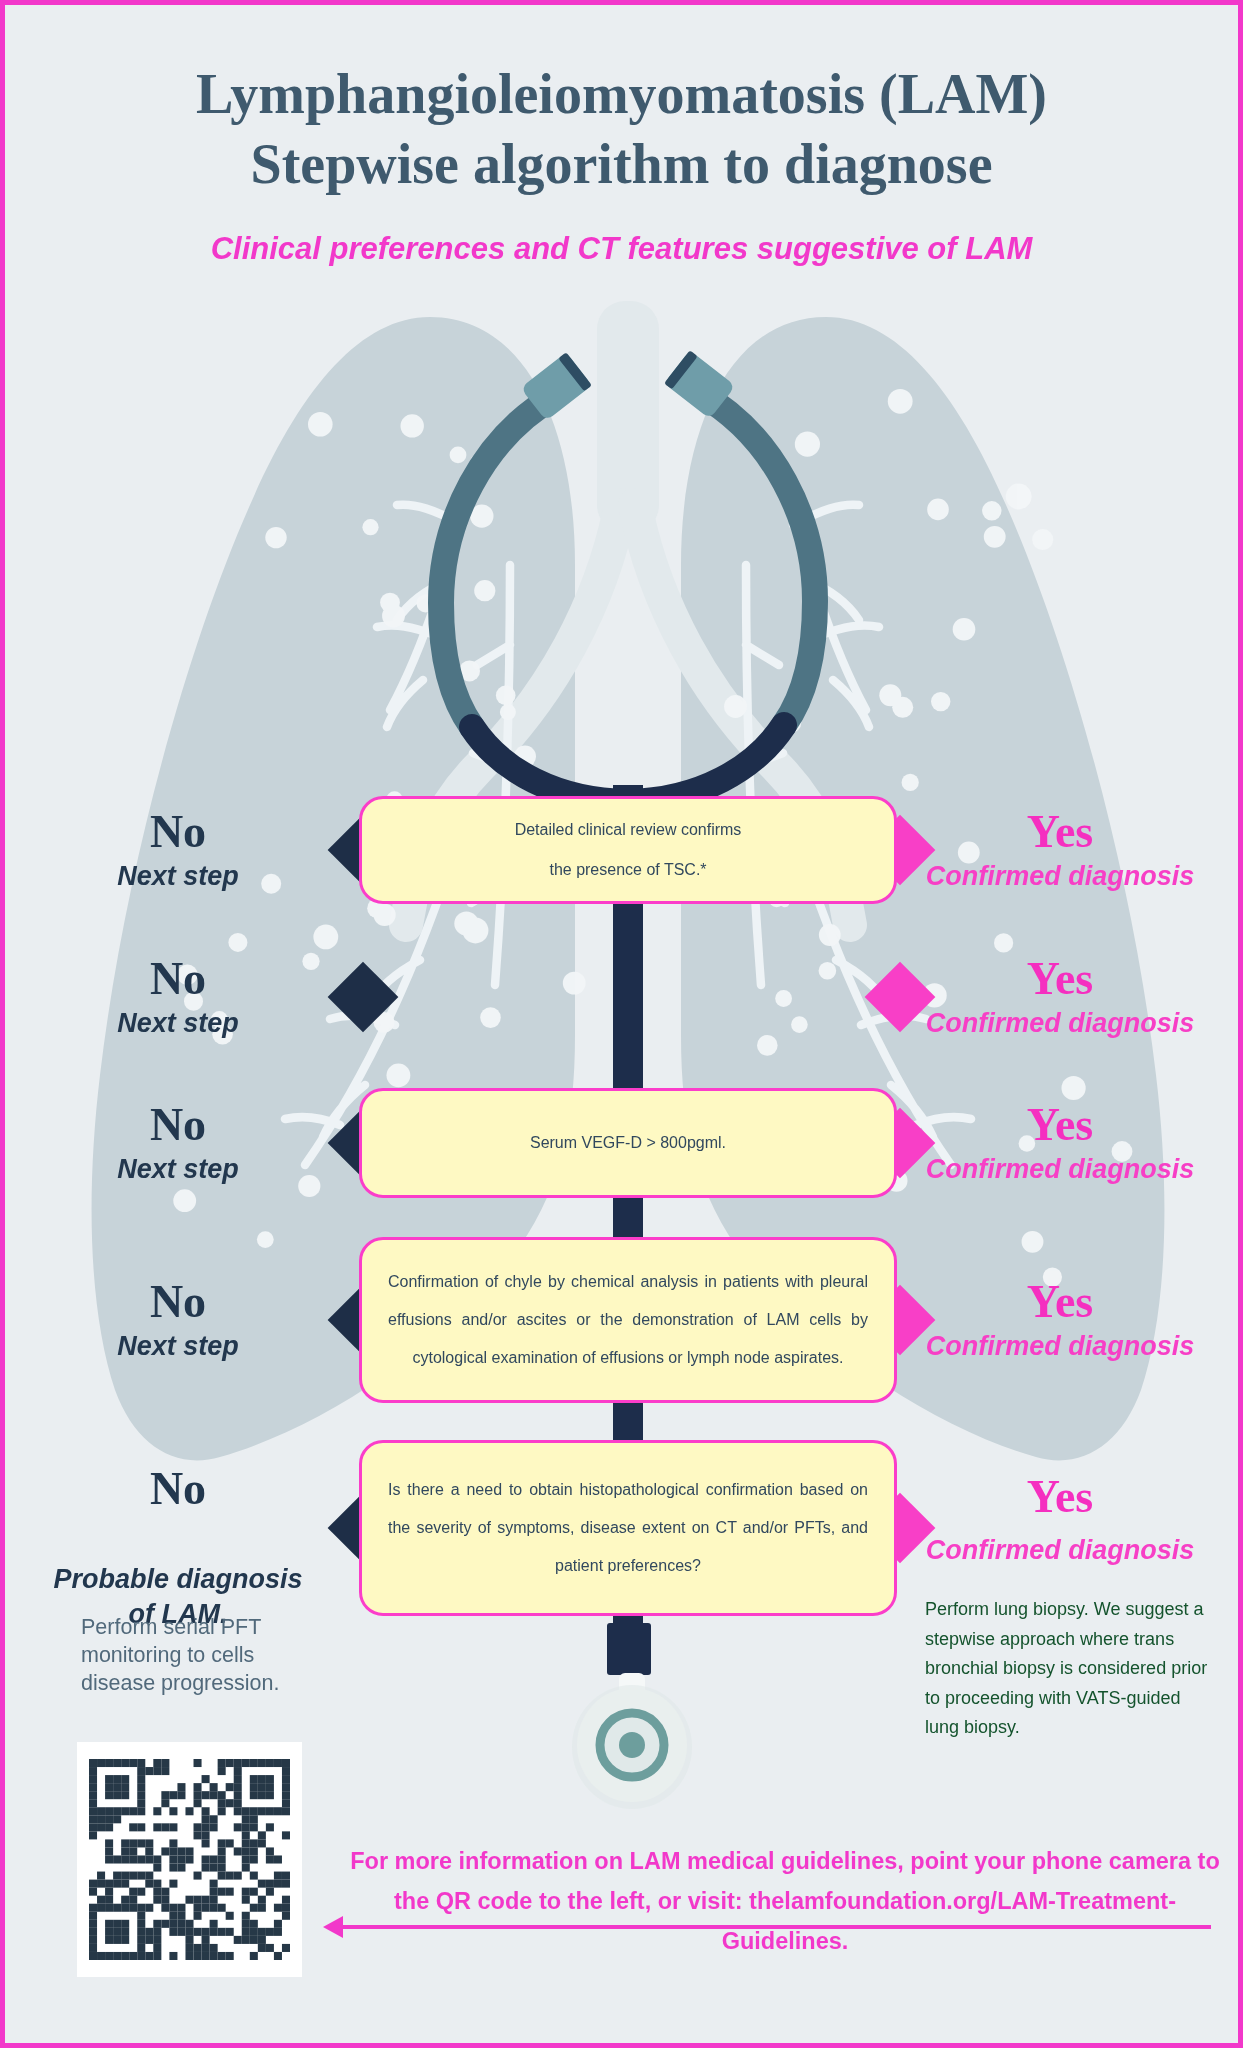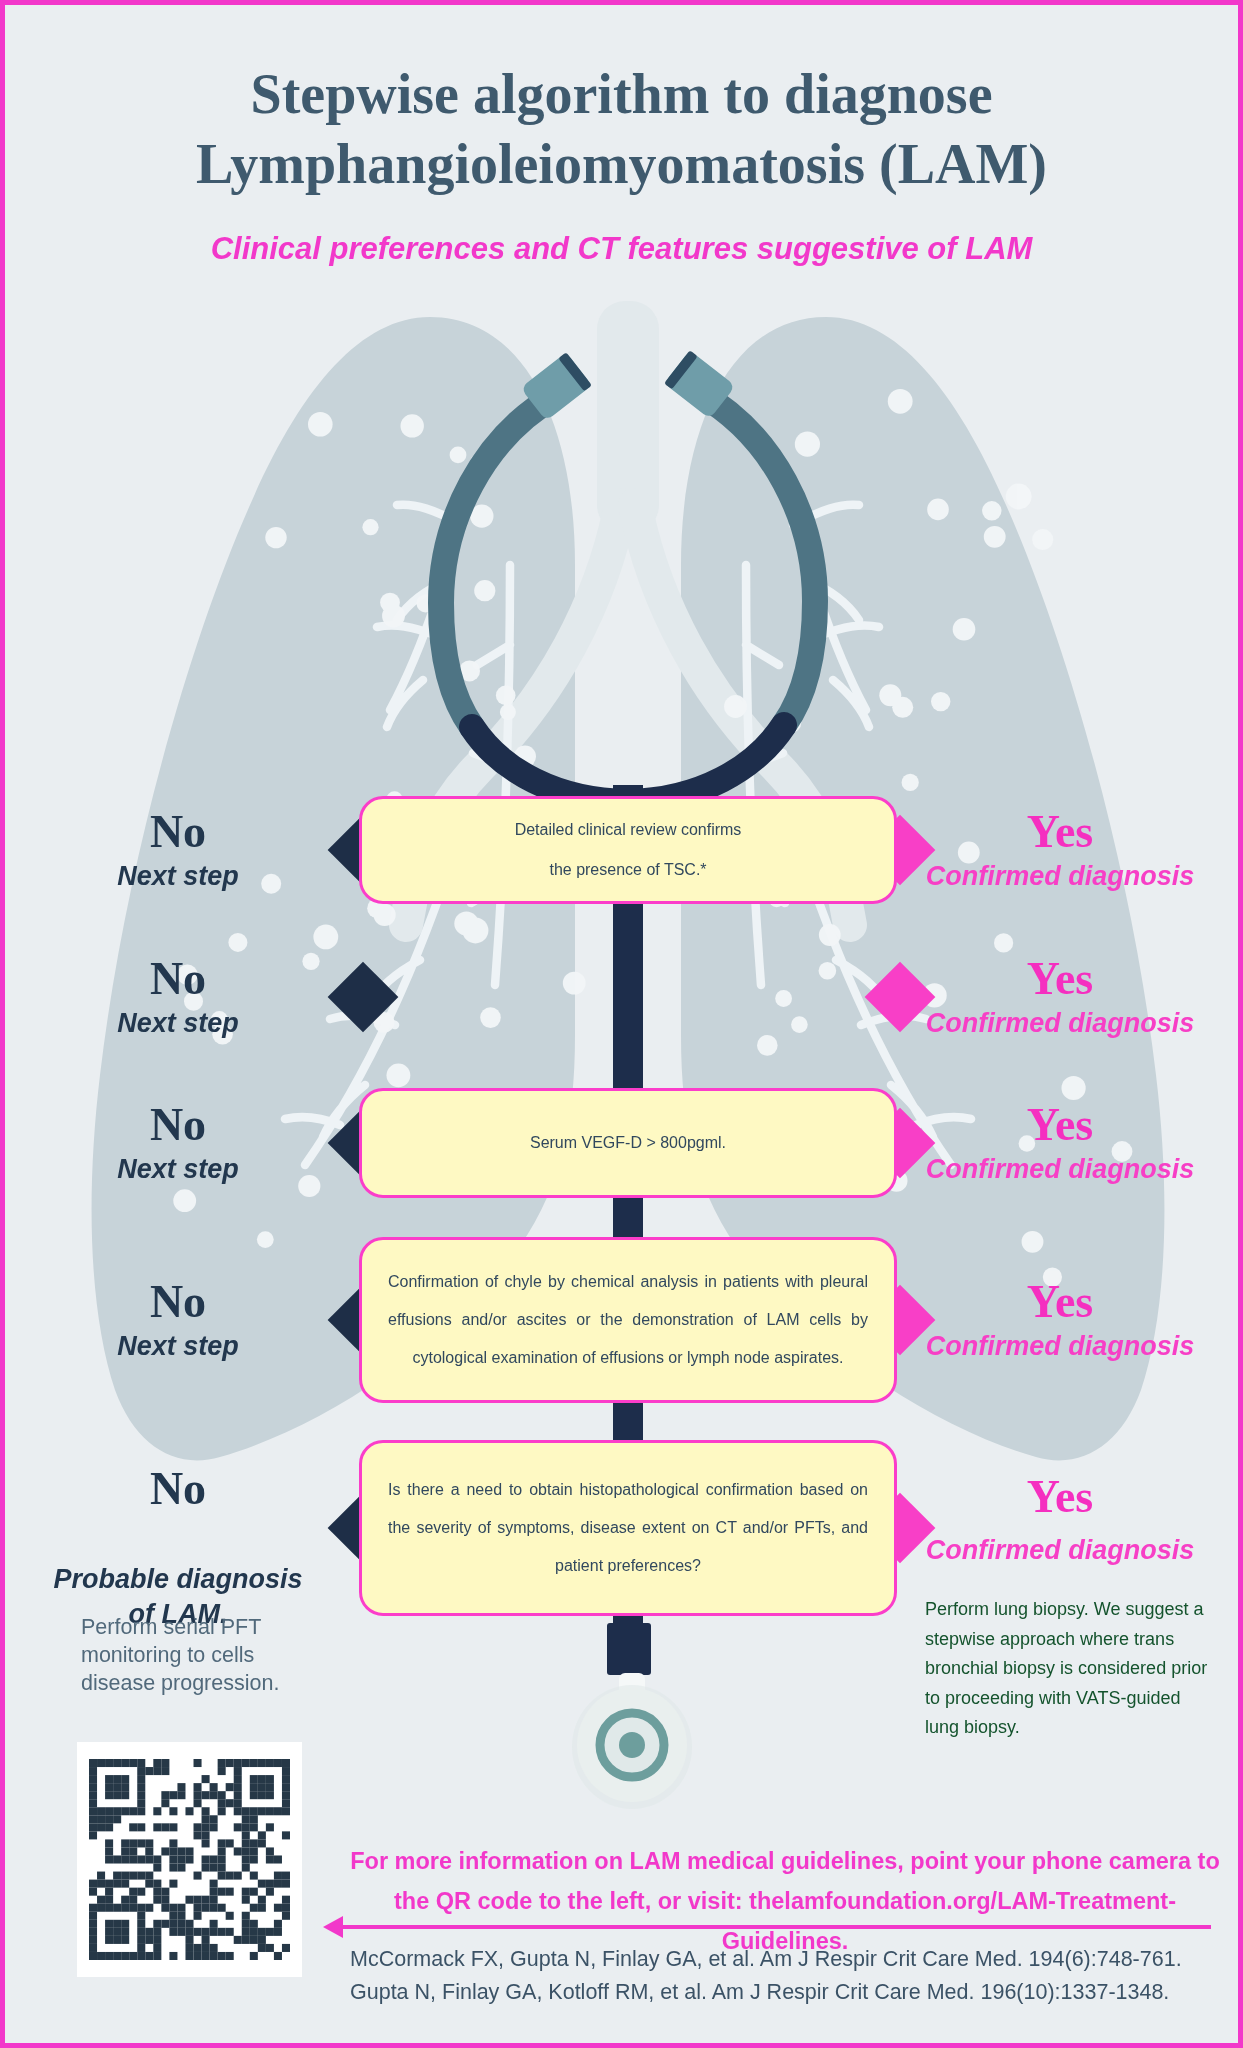--- a/index.html
+++ b/index.html
@@ -195,22 +195,22 @@
       <g>
         <ellipse cx="627" cy="1742" rx="60" ry="62" fill="#dfe7e8" opacity="0.55"></ellipse>
         <ellipse cx="627" cy="1740" rx="55" ry="57" fill="#e9efee"></ellipse>
         <circle cx="627" cy="1740" r="32" fill="#e0e9e9" stroke="#6d9e9d" stroke-width="9"></circle>
         <circle cx="627" cy="1740" r="13" fill="#6d9e9d"></circle>
       </g>
     </g>
   </svg>
 
   <div class="abs title">
+    <div>Lymphangioleiomyomatosis (LAM)</div>
     <div>Stepwise algorithm to diagnose</div>
-    <div>Lymphangioleiomyomatosis (LAM)</div>
   </div>
   <div class="abs subtitle">Clinical preferences and CT features suggestive of LAM</div>
 
   <div class="abs dmd no d1"></div>
   <div class="abs dmd yes d1"></div>
   <div class="abs box b1">Detailed clinical review confirms
 the  presence of TSC.*</div>
   <div class="abs lblL l1">
     <div class="no">No</div>
     <div class="nextstep">Next step</div>
@@ -596,15 +596,14 @@
         <rect x="120" y="192" width="8" height="8" fill="#263847"></rect>
         <rect x="128" y="192" width="8" height="8" fill="#263847"></rect>
         <rect x="136" y="192" width="8" height="8" fill="#263847"></rect>
         <rect x="160" y="192" width="8" height="8" fill="#263847"></rect>
         <rect x="184" y="192" width="8" height="8" fill="#263847"></rect>
       </svg>
   </div>
   <div class="abs info">For more information on LAM medical guidelines, point your phone camera to the QR code to the left, or visit: thelamfoundation.org/LAM-Treatment-Guidelines.</div>
   <div class="abs arrow-line"></div>
   <div class="abs arrow-head"></div>
-  <div class="abs citation">McCormack FX, Gupta N, Finlay GA, et al. Am J Respir Crit Care Med. 194(6):748-761. Gupta N, Finlay GA, Kotloff RM, et al. Am J Respir Crit Care Med. 196(10):1337-1348.</div>
 
 </div>
 
 </body></html>

